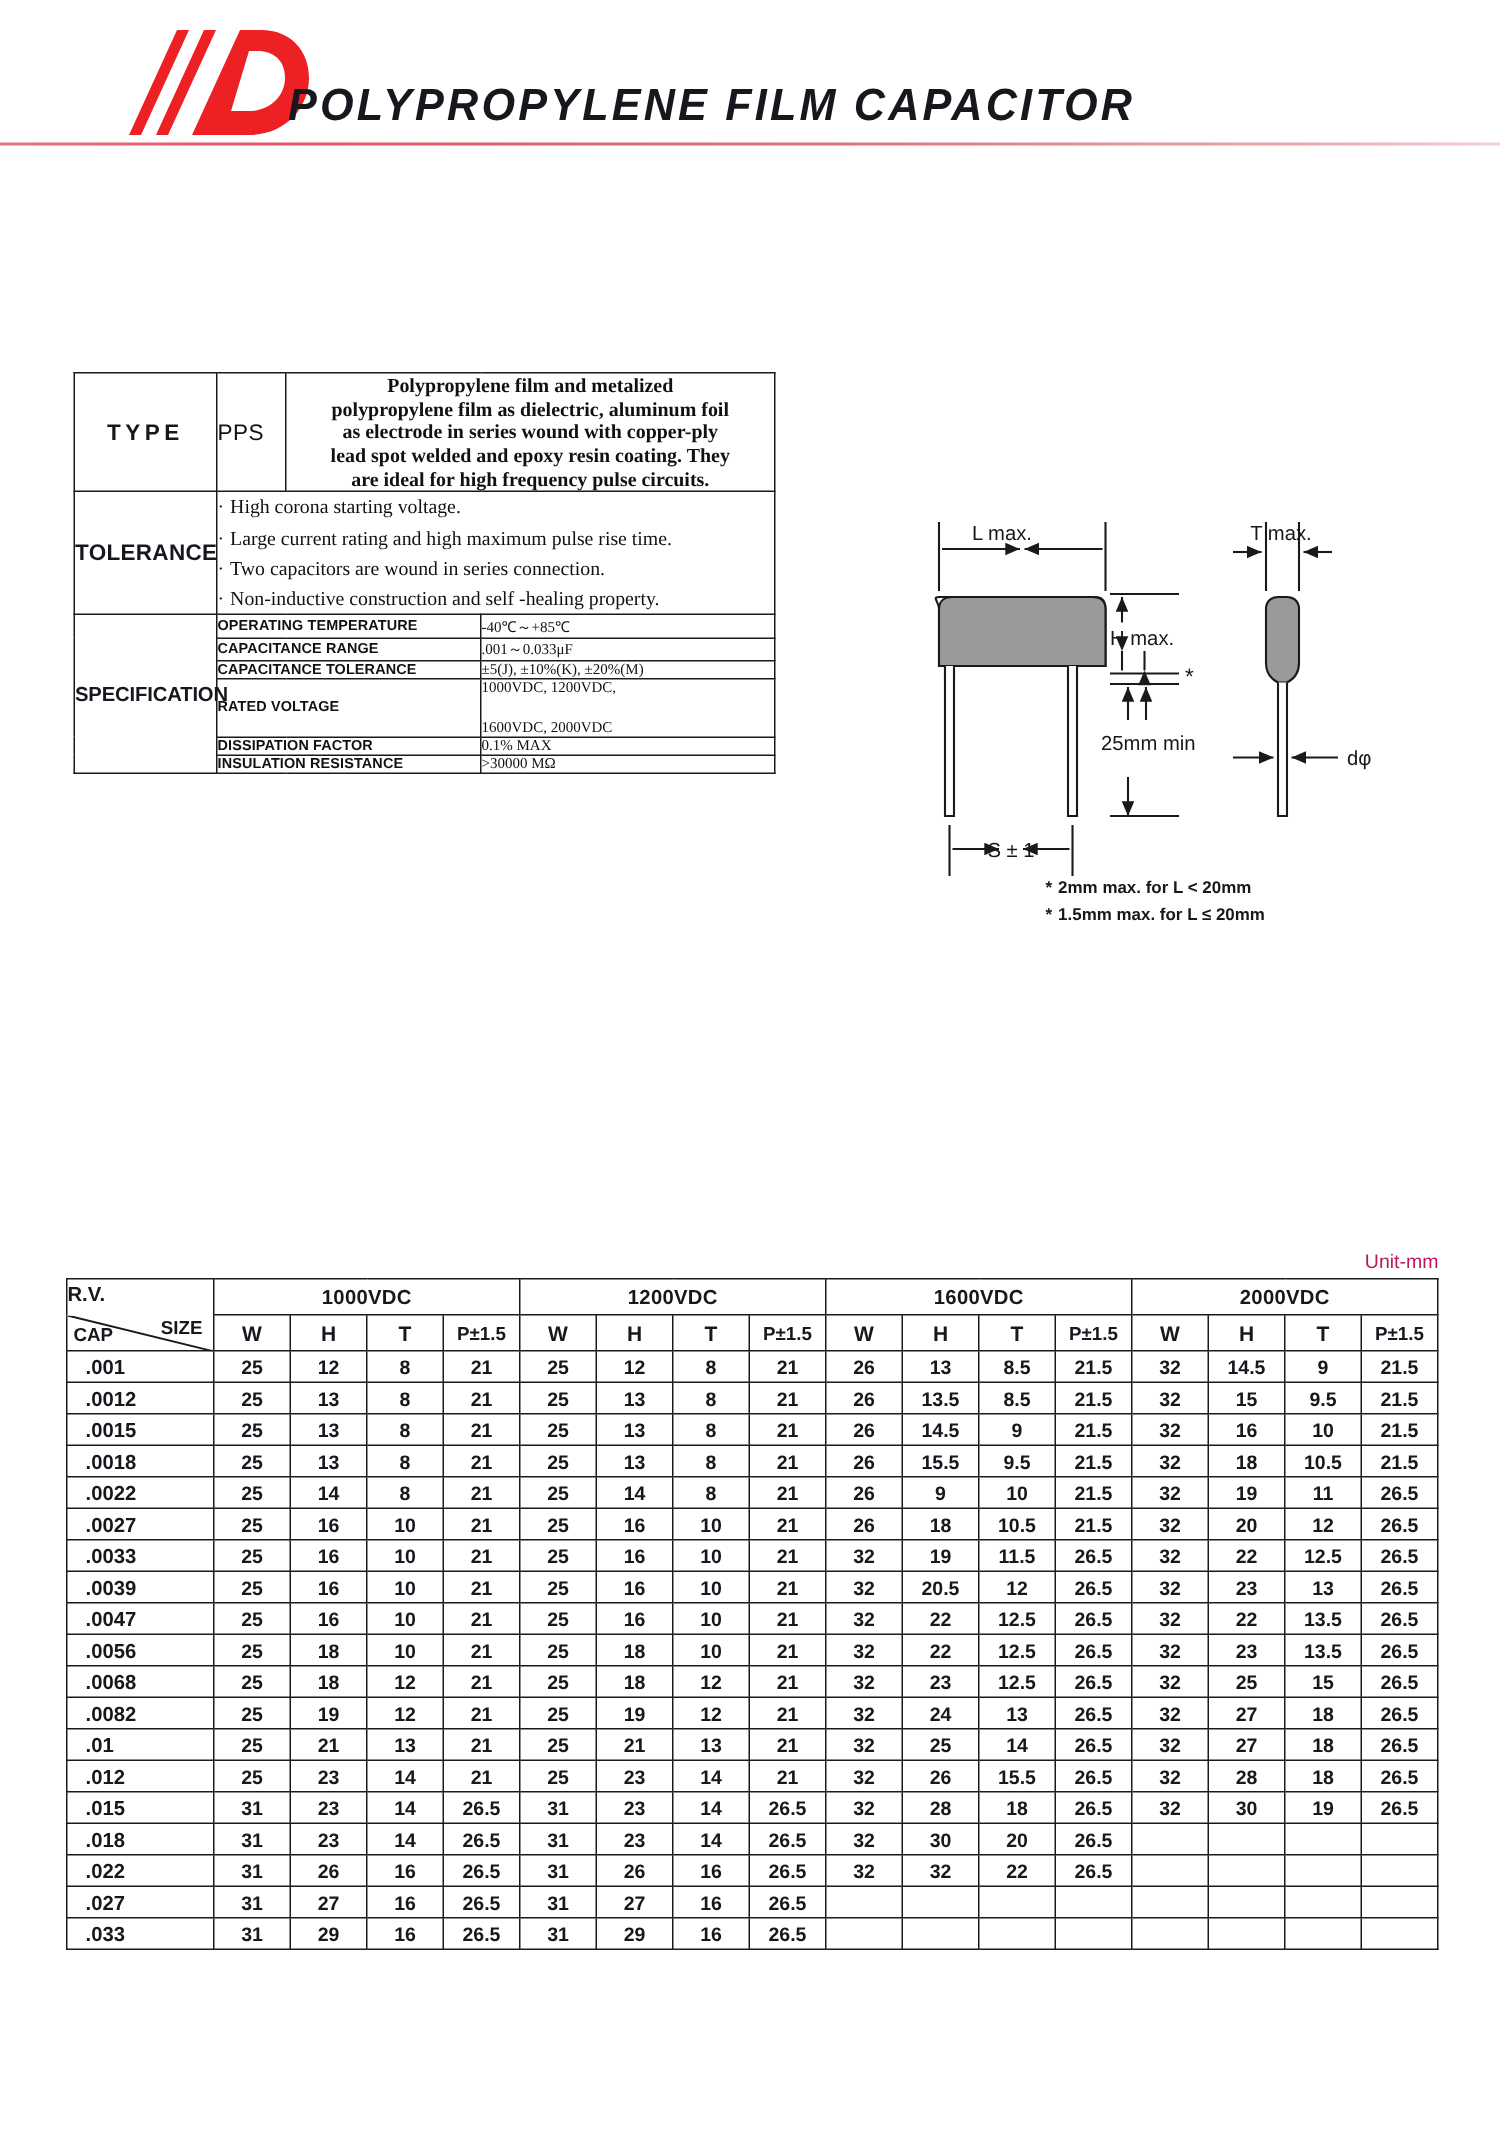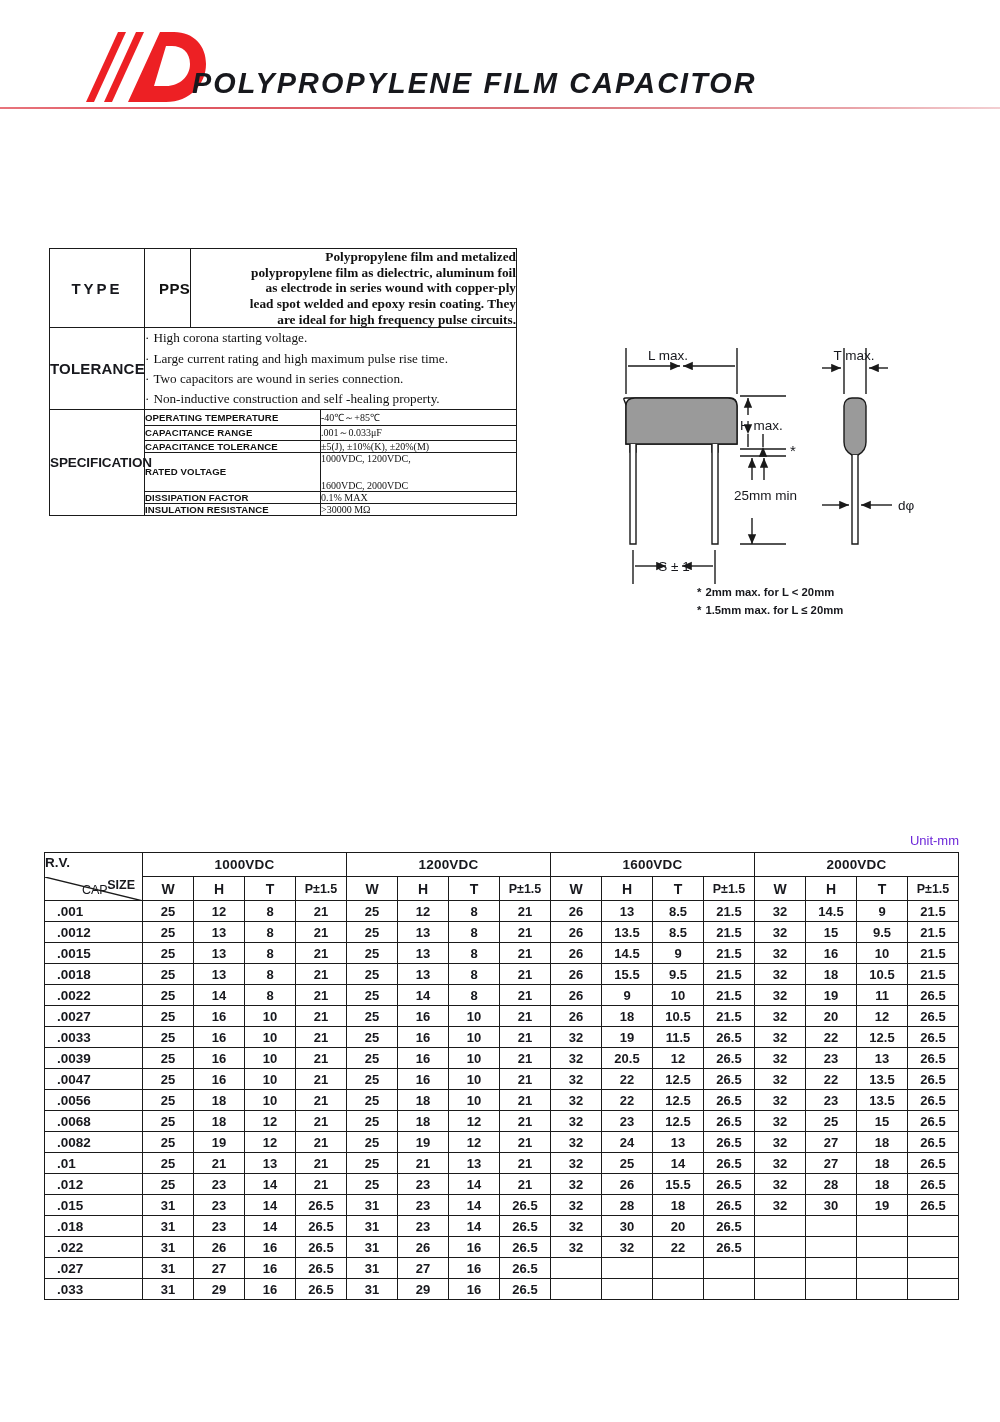--- a/index.html
+++ b/index.html
@@ -12,21 +12,21 @@
     height: 1422px;
     position: relative;
     font-family: "Liberation Sans", sans-serif;
     color: #111;
     overflow: hidden;
   }
 
   
   .header {
     position: absolute;
-    left: 0; top: 16px;
+    left: 0; top: 4px;
     width: 800px; height: 100px;
   }
   .logo {
     position: absolute;
     left: 62px; top: 8px;
     width: 145px; height: 80px;
   }
   .logo svg { display: block; }
 
   .header-title {
@@ -63,31 +63,31 @@
   }
   .lbl-type, .lbl-features, .lbl-spec {
     font-weight: bold;
     text-align: center;
     color: #17181d;
   }
   .lbl-type { font-size: 15px; letter-spacing: 3px; text-align: center; }
   .lbl-features { font-size: 15px; letter-spacing: 0.2px; }
   .lbl-spec { font-size: 13.5px; letter-spacing: -0.1px; }
   .cell-pps {
-    font-size: 15px; font-weight: bold; text-align: right;
+    font-size: 15px; font-weight: normal; text-align: left;
     letter-spacing: 0.3px;
     margin-left: 48px;
   }
   .cell-typedesc {
     font-family: "Liberation Serif", serif;
     font-size: 13.3px;
     font-weight: bold;
     line-height: 1.18;
     padding: 5px 6px 5px 7px;
-    text-align: right;
+    text-align: center;
   }
   .feat-list {
     font-family: "Liberation Serif", serif;
     font-size: 13.2px;
     line-height: 1.52;
     padding: 5px 6px 5px 10px;
   }
   .feat-list div { white-space: nowrap; }
   .feat-list .dot { margin-right: 4px; }
 
@@ -122,21 +122,21 @@
     white-space: nowrap;
     font-weight: bold;
   }
   .note div .star { margin-right: 4px; }
 
   
   .unit-mm {
     position: absolute;
     right: 41px; top: 833px;
     font-size: 13px;
-    color: #6d28d9;
+    color: #be185d;
   }
 
   
   .dim-wrap {
     position: absolute;
     left: 44px; top: 852px;
     width: 914px;
   }
   table.dim {
     border-collapse: collapse;
@@ -188,22 +188,21 @@
   .corner-size {
     position: absolute;
     right: 7px; top: 25px;
     font-size: 12.5px;
     font-weight: bold;
   }
   .corner-cap {
     position: absolute;
     left: 4px; top: 30px;
     font-size: 12.5px;
-    font-weight: normal;
-    margin-left: 33px;
+    font-weight: bold;
   }
   .corner-diag {
     position: absolute;
     left: 0; top: 24px;
     width: 100%; height: 24px;
     overflow: hidden;
   }
 </style>
 </head>
 <body>

